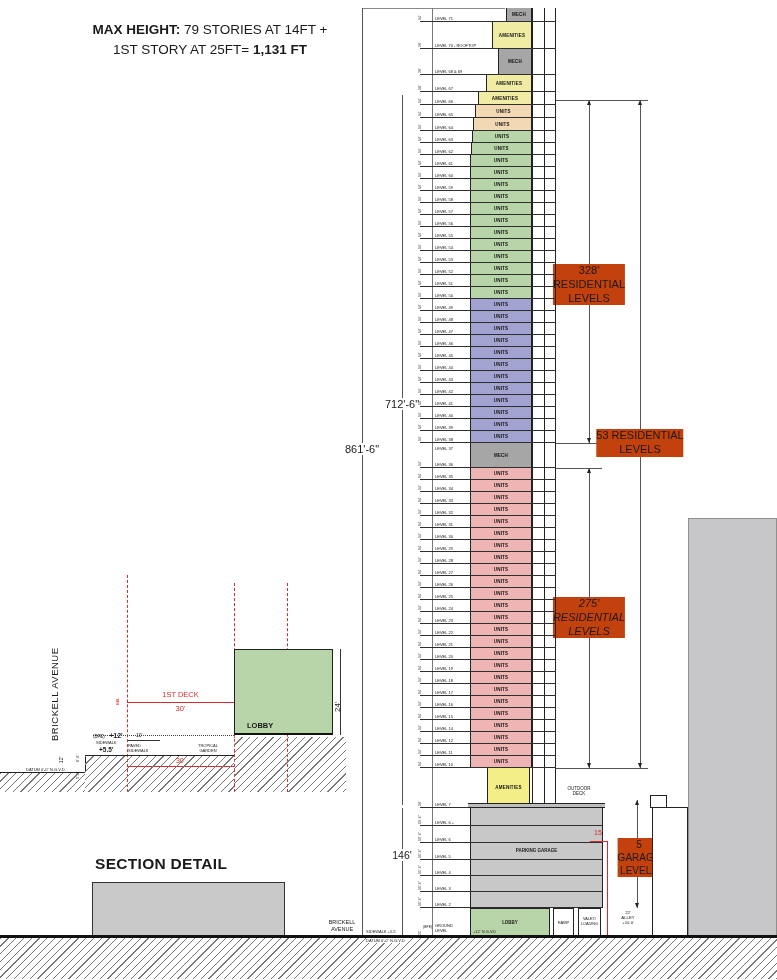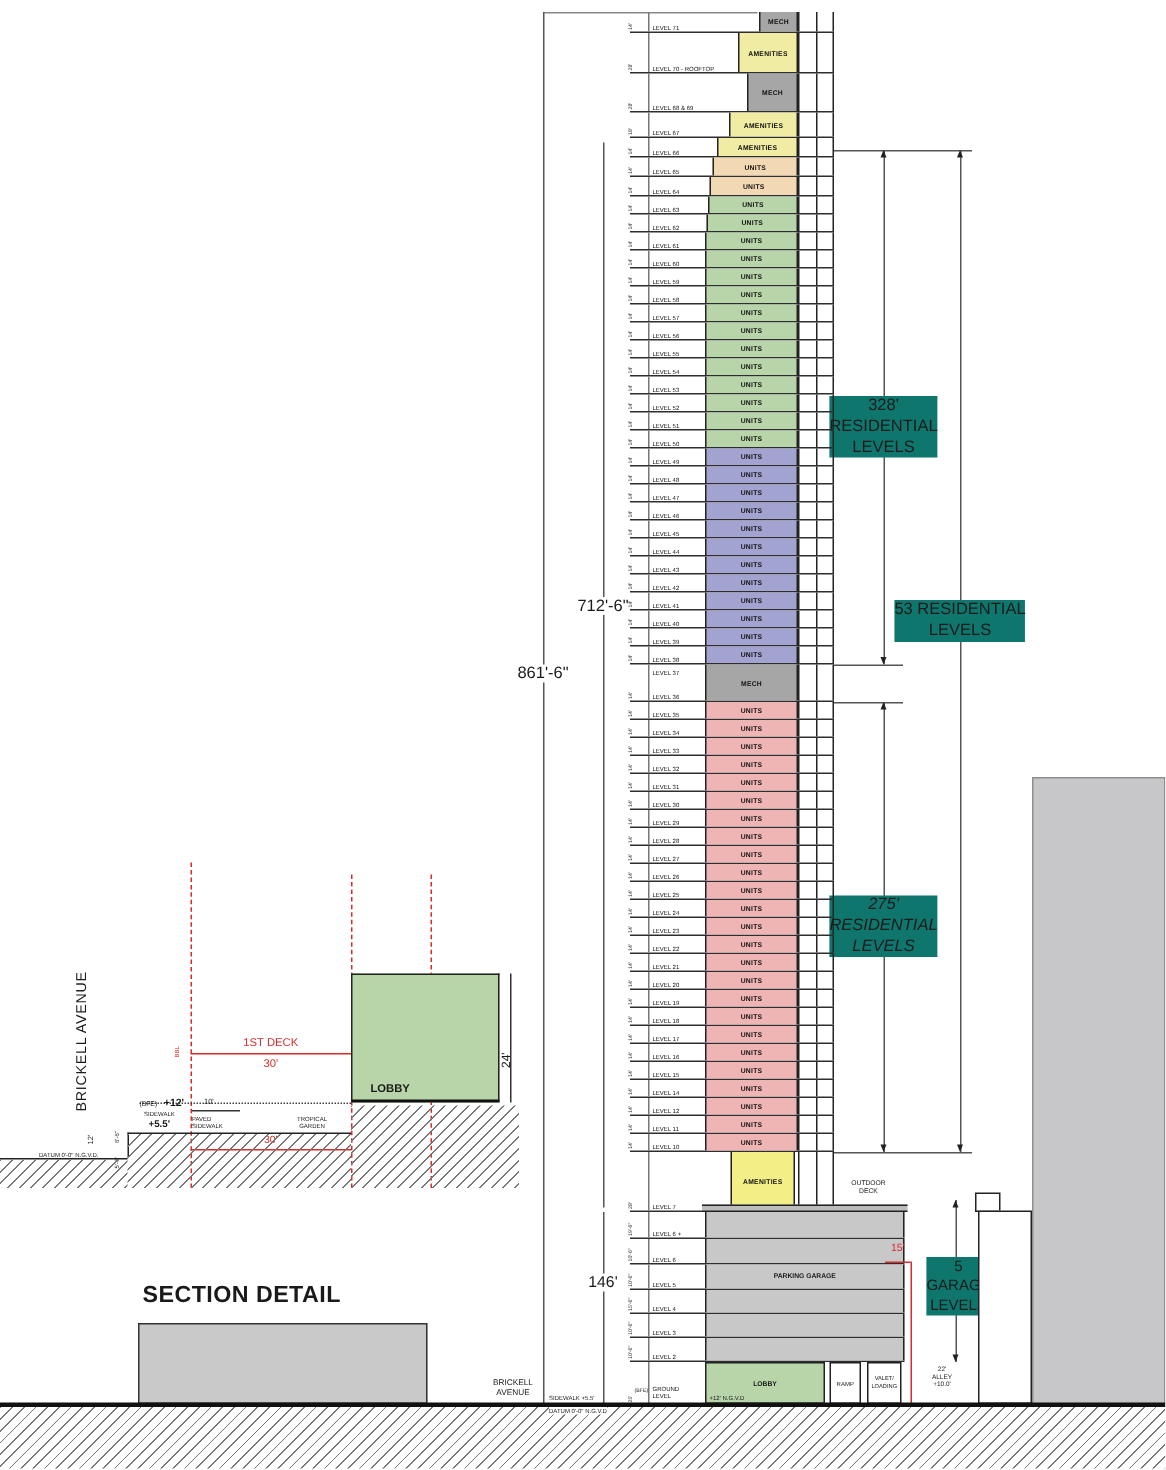--- a/index.html
+++ b/index.html
@@ -34,33 +34,35 @@
   .vline{position:absolute;width:0;border-left:1px solid #555;}
   .hline{position:absolute;height:0;border-top:1px solid #555;}
   .redline{border-color:var(--annotation_red);}
   .reddash{position:absolute;width:0;border-left:1px dashed var(--annotation_red);}
   .dot{border-top-style:dotted;border-top-color:#444;}
   .arr{position:absolute;width:0;height:0;}
   .arr.up{border-left:2.5px solid transparent;border-right:2.5px solid transparent;border-bottom:5px solid #222;}
   .arr.down{border-left:2.5px solid transparent;border-right:2.5px solid transparent;border-top:5px solid #222;}
   
   .dimlab{position:absolute;background:#fff;font-size:11px;padding:0 2px;transform:translateX(-50%);white-space:nowrap;}
-  .stack{position:absolute;display:flex;flex-direction:column;align-items:center;background:#0f766e;line-height:1.25;transform:translateX(-50%);font-size:11px;white-space:nowrap;}
+  .stack{position:absolute;display:flex;flex-direction:column;align-items:center;background:#c2410c;line-height:1.25;transform:translateX(-50%);font-size:11px;white-space:nowrap;}
   .tiny{font-size:4px;line-height:1.2;}
   .rot{transform:rotate(-90deg);transform-origin:left bottom;white-space:nowrap;}
   .red{color:var(--annotation_red);}
   .hatch{position:absolute;background:repeating-linear-gradient(135deg,#777 0,#777 .9px,transparent .9px,transparent 5.5px);}
   .bldg{position:absolute;background:var(--neighbor);border:1px solid #8f8f8f;box-sizing:border-box;}
 </style>
 </head>
 <body>
 
 <div id="scene">
 
   <div class="abs" style="left:70px;top:20px;width:280px;text-align:center;font-size:13.5px;line-height:1.5;">
+    <div><b>MAX HEIGHT:</b> <span>79 STORIES AT 14FT +</span></div>
+    <div><span>1ST STORY AT 25FT=</span> <b>1,131 FT</b></div>
   </div>
 
   <div class="hline" style="left:362px;top:8px;width:143px;border-color:#888;"></div>
   <div class="vline" style="left:362px;top:8px;height:928px;"></div>
   <div class="vline" style="left:402px;top:95px;height:710px;"></div>
   <div class="vline" style="left:402px;top:808px;height:128px;"></div>
   <div class="dimlab" style="left:362px;top:443px;">861'-6"</div>
   <div class="dimlab" style="left:402px;top:398px;">712'-6"</div>
   <div class="dimlab" style="left:402px;top:849px;font-size:10.5px;">146'</div>
 
@@ -81,21 +83,21 @@
   <div class="stack" style="left:589px;top:264px;">
     <span>328'</span>
     <span>RESIDENTIAL</span>
     <span>LEVELS</span>
   </div>
   <div class="stack" style="left:589px;top:597px;font-style:italic;">
     <span>275'</span>
     <span>RESIDENTIAL</span>
     <span>LEVELS</span>
   </div>
-  <div class="stack" style="left:640px;top:400px;">
+  <div class="stack" style="left:640px;top:429px;">
     <span>53 RESIDENTIAL</span>
     <span>LEVELS</span>
   </div>
 
   <div id="tower-rows">
       <div class="trow" style="height: 14px;">
         <div class="tick">
           <span class="ticktext">14'</span>
         </div>
         <div class="lab">

